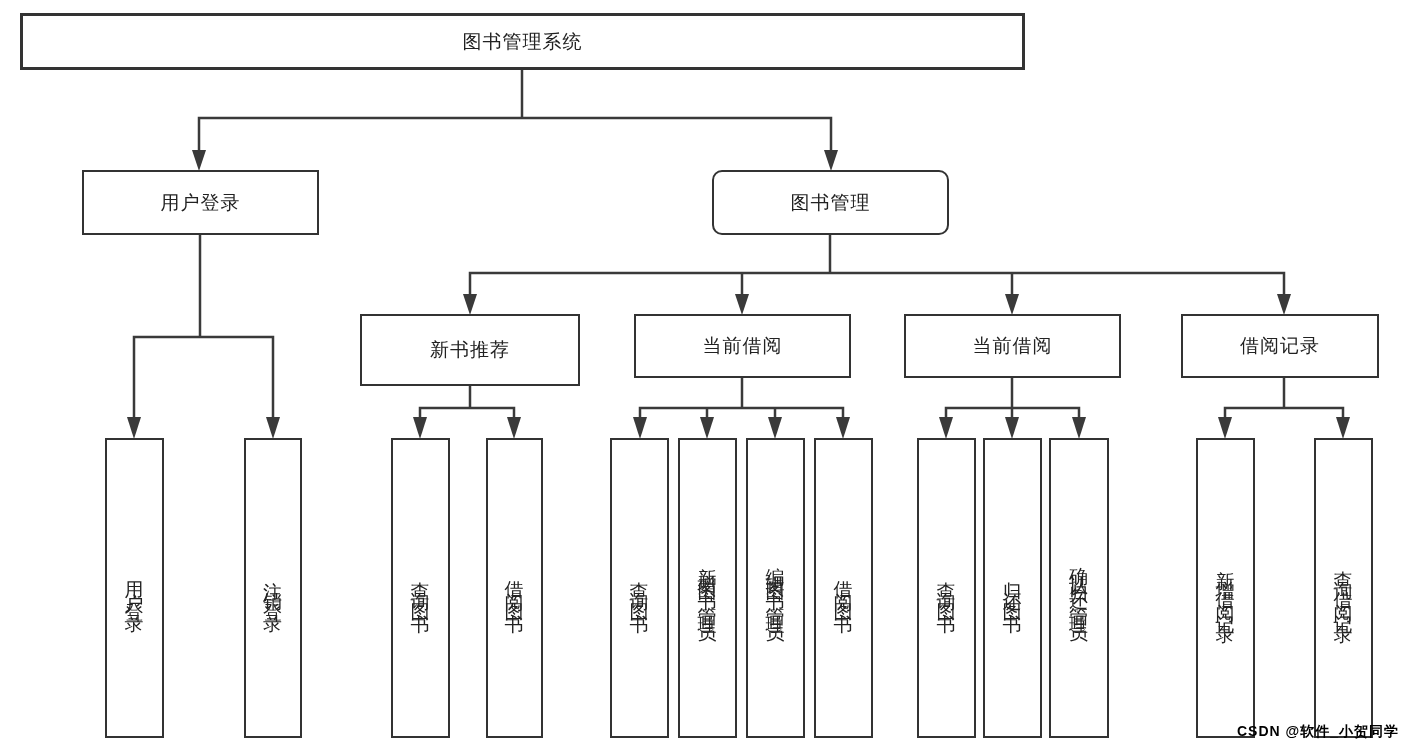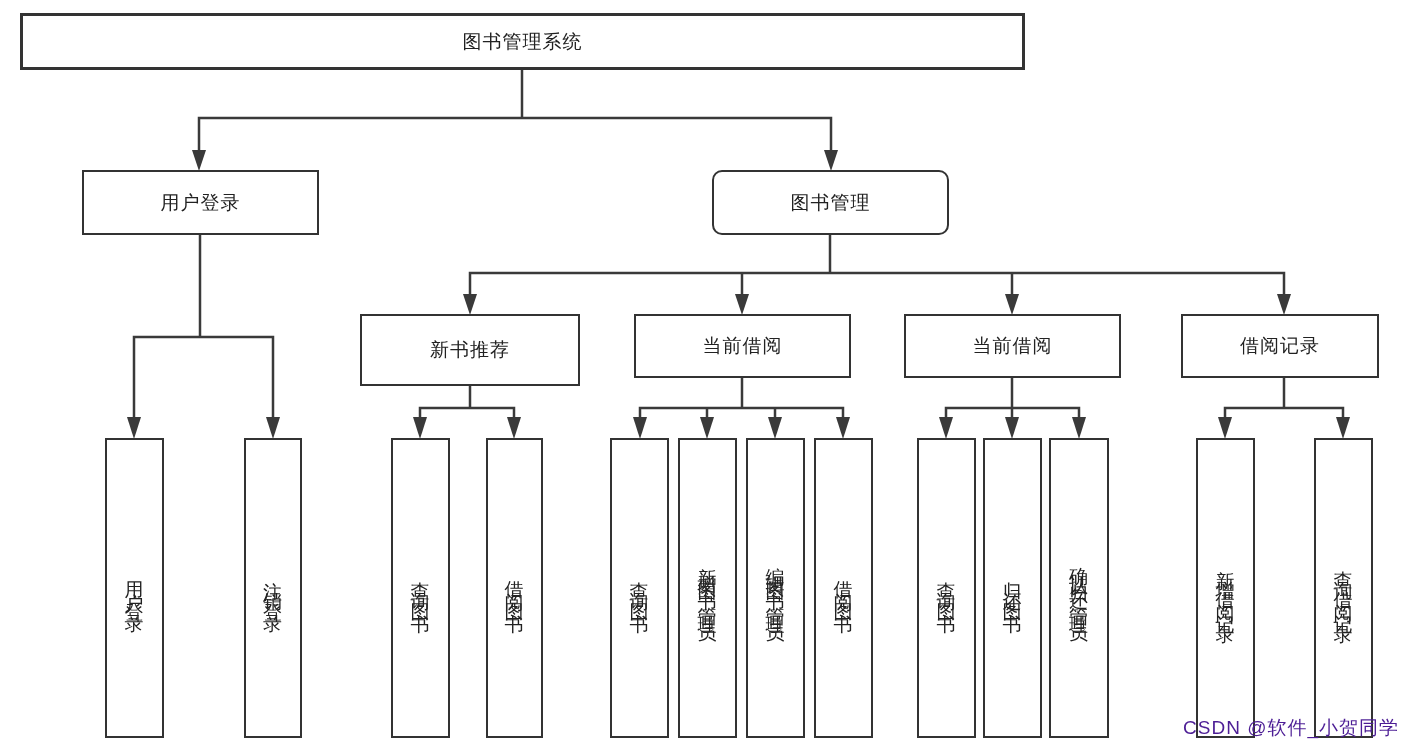--- a/index.html
+++ b/index.html
@@ -38,24 +38,25 @@
     letter-spacing:11px;
     color:#222222;
     line-height:1;
     white-space:nowrap;
   }
   .watermark{
     position:absolute;
     right:6px;
     bottom:6px;
     z-index:3;
-    font-size:19px;
-    color:#4c1d95;
+    font-size:14px;
+    color:#000000;
     letter-spacing:1px;
     white-space:nowrap;
+    font-weight:bold;
   }
 </style>
 </head>
 <body>
 
 <div id="stage">
 
   <svg id="connectors" width="1405" height="747" viewBox="0 0 1405 747">
     <g stroke="#3a3a3a" stroke-width="2.5" fill="none">
 

